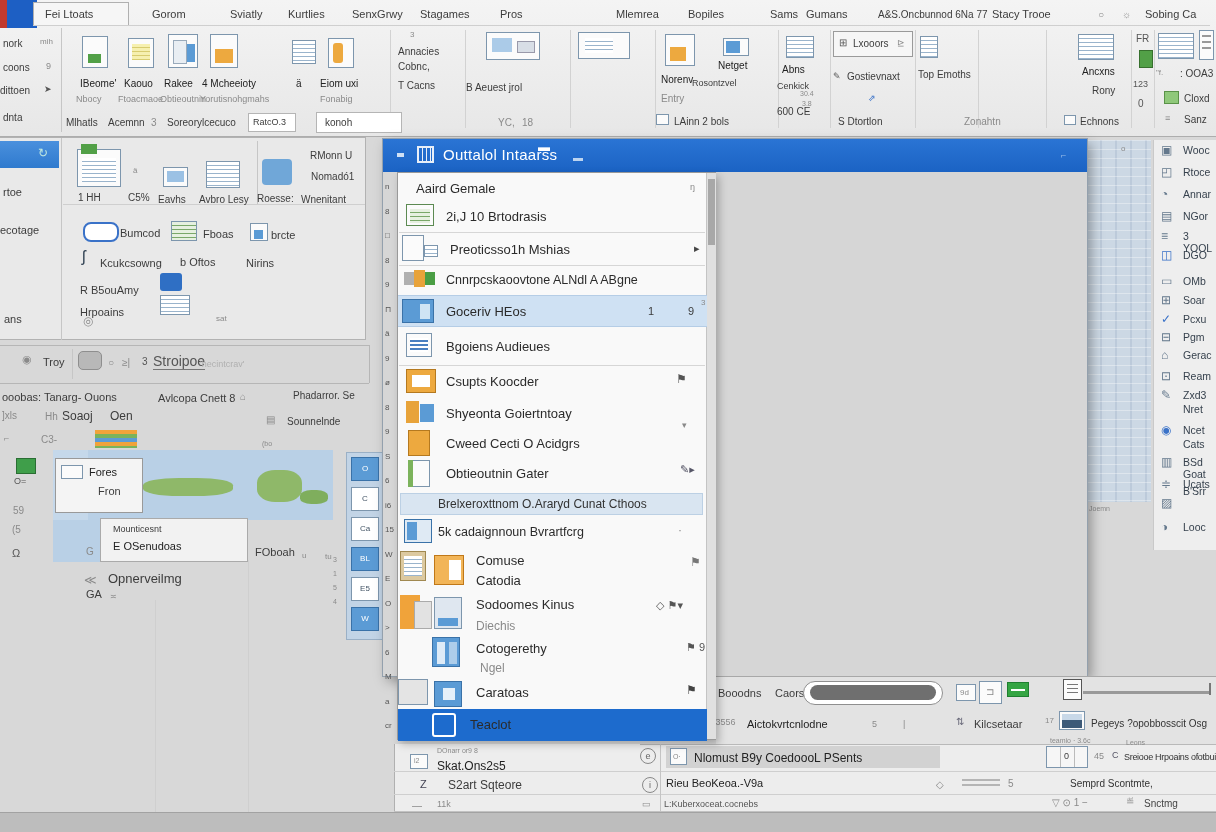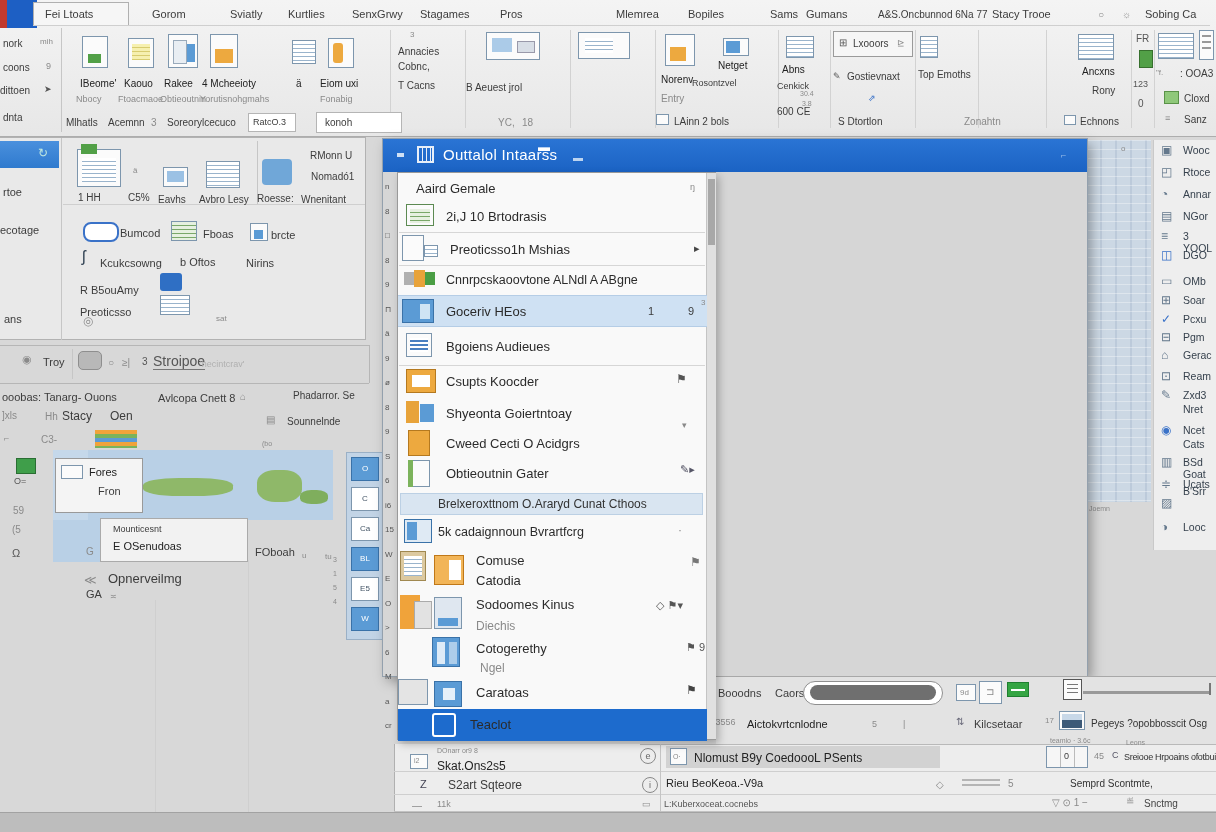--- a/index.html
+++ b/index.html
@@ -253,21 +253,21 @@
     <div class="ib" style="left:250px;top:85px;width:18px;height:18px">
         <b class="fill-bl" style="left:3px;top:6px;width:9px;height:9px"></b>
       </div>
     <span class="ab f11" style="left:271px;top:91px">brcte</span>
     <span class="ab" style="left:82px;top:110px;font-size:16px;color:#345">ʃ</span>
     <span class="ab f11" style="left:100px;top:119px">Kcukcsowng</span>
     <span class="ab f11" style="left:180px;top:118px">b Oftos</span>
     <span class="ab f11" style="left:246px;top:119px">Nirins</span>
     <span class="ab f11" style="left:80px;top:146px">R B5ouAmy</span>
     <div class="ab" style="left:160px;top:135px;width:22px;height:18px;background:#2f6fc4;border-radius:3px"></div>
-    <span class="ab f11" style="left:80px;top:168px">Preoticsso</span>
+    <span class="ab f11" style="left:80px;top:168px">Hrpoains</span>
     <div class="ib lines" style="left:160px;top:157px;width:30px;height:20px"></div>
     <span class="ab f12 gy" style="left:83px;top:176px">◎</span>
     <span class="ab f8 gy" style="left:216px;top:176px">sat</span>
   </div>
 
   <div class="sep" style="left:0;top:345px;width:369px;background:#b6b6b6"></div>
   <div class="sep" style="left:0;top:383px;width:369px;background:#b6b6b6"></div>
   <div class="vline" style="left:369px;top:345px;height:38px;background:#b6b6b6"></div>
   <span class="ab f11 gy" style="left:22px;top:353px">◉</span>
   <span class="ab f11" style="left:43px;top:356px">Troy</span>
@@ -278,21 +278,21 @@
   <span class="ab f10 md" style="left:142px;top:356px">3</span>
   <span class="ab f14 md" style="left:153px;top:353px;border-bottom:1px solid #777">Stroipoe</span>
   <span class="ab f9" style="left:200px;top:359px;color:#b0b0b0">'hecintcrav'</span>
 
   <span class="ab f11" style="left:2px;top:391px">ooobas:  Tanarg- Ouons</span>
   <span class="ab f11" style="left:158px;top:392px">Avlcopa Cnett  8</span>
   <span class="ab f10 gy" style="left:240px;top:391px">⌂</span>
   <span class="ab f10" style="left:293px;top:390px">Phadarror.  Se</span>
   <span class="ab f10 gy" style="left:2px;top:410px">]xls</span>
   <span class="ab f10 gy" style="left:45px;top:411px">Hh</span>
-  <span class="ab f12" style="left:62px;top:409px">Stacy</span>
+  <span class="ab f12" style="left:62px;top:409px">Soaoj</span>
   <span class="ab f12" style="left:110px;top:409px">Oen</span>
   <span class="ab f10 gy" style="left:266px;top:414px">▤</span>
   <span class="ab f10" style="left:287px;top:416px">Sounnelnde</span>
   <span class="ab f7 gy" style="left:262px;top:440px">(bo</span>
   <span class="ab f9 gy" style="left:4px;top:433px">⌐</span>
   <span class="ab f10 gy" style="left:41px;top:434px">C3-</span>
   <div class="ab" style="left:95px;top:430px;width:42px;height:18px;background:repeating-linear-gradient(#f0a33a 0 4px,#7ab35c 4px 8px,#5b9bd5 8px 12px)"></div>
 
   <div id="map">
     <div class="ab" style="left:0;top:0;width:35px;height:70px;background:#c5d8ea"></div>

